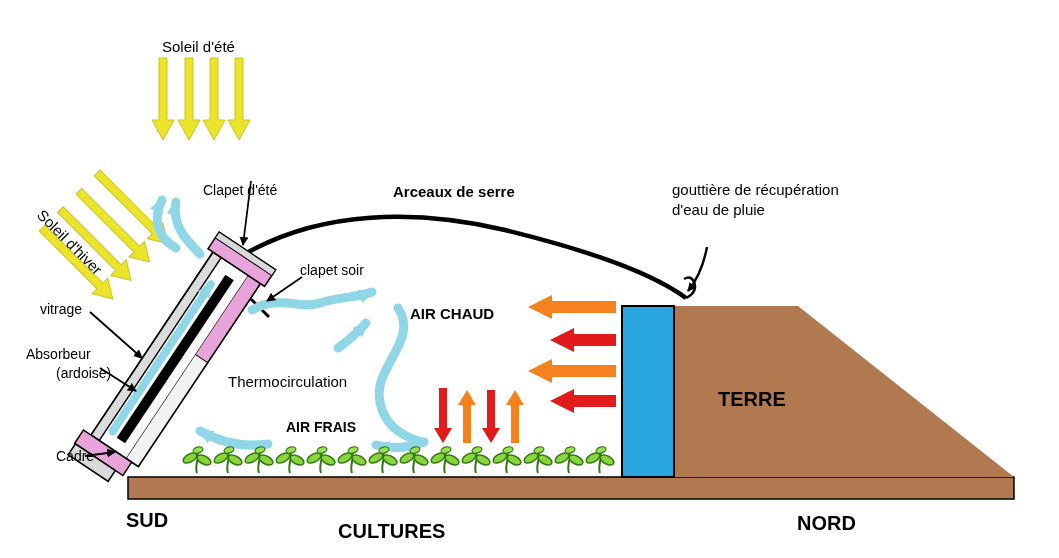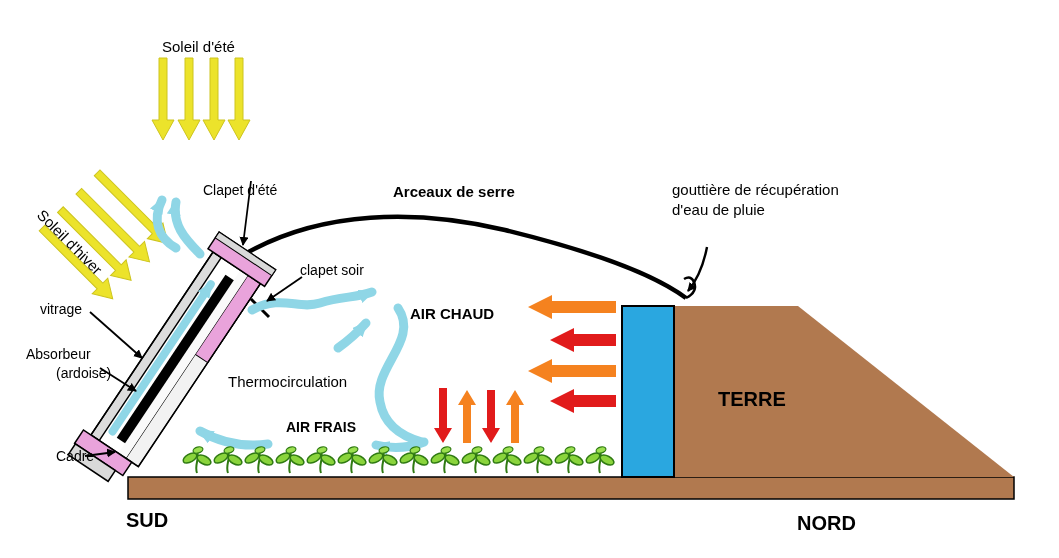--- a/index.html
+++ b/index.html
@@ -163,16 +163,17 @@
   <div class="label" style="left:228px;top:373px;">Thermocirculation</div>
 
   <div class="label bold sm" style="left:286px;top:419px;">AIR FRAIS</div>
 
   <div class="label sm" style="left:48px;top:448px;margin-left:8px;">Cadre</div>
 
   <div class="label big" style="left:718px;top:387px;">TERRE</div>
 
   <div class="label big" style="left:126px;top:508px;">SUD</div>
 
+  <div class="label big" style="left:338px;top:519px;">CULTURES</div>
 
   <div class="label big" style="left:765px;top:511px;margin-left:32px;">NORD</div>
 
 </div>
 
 </body></html>

